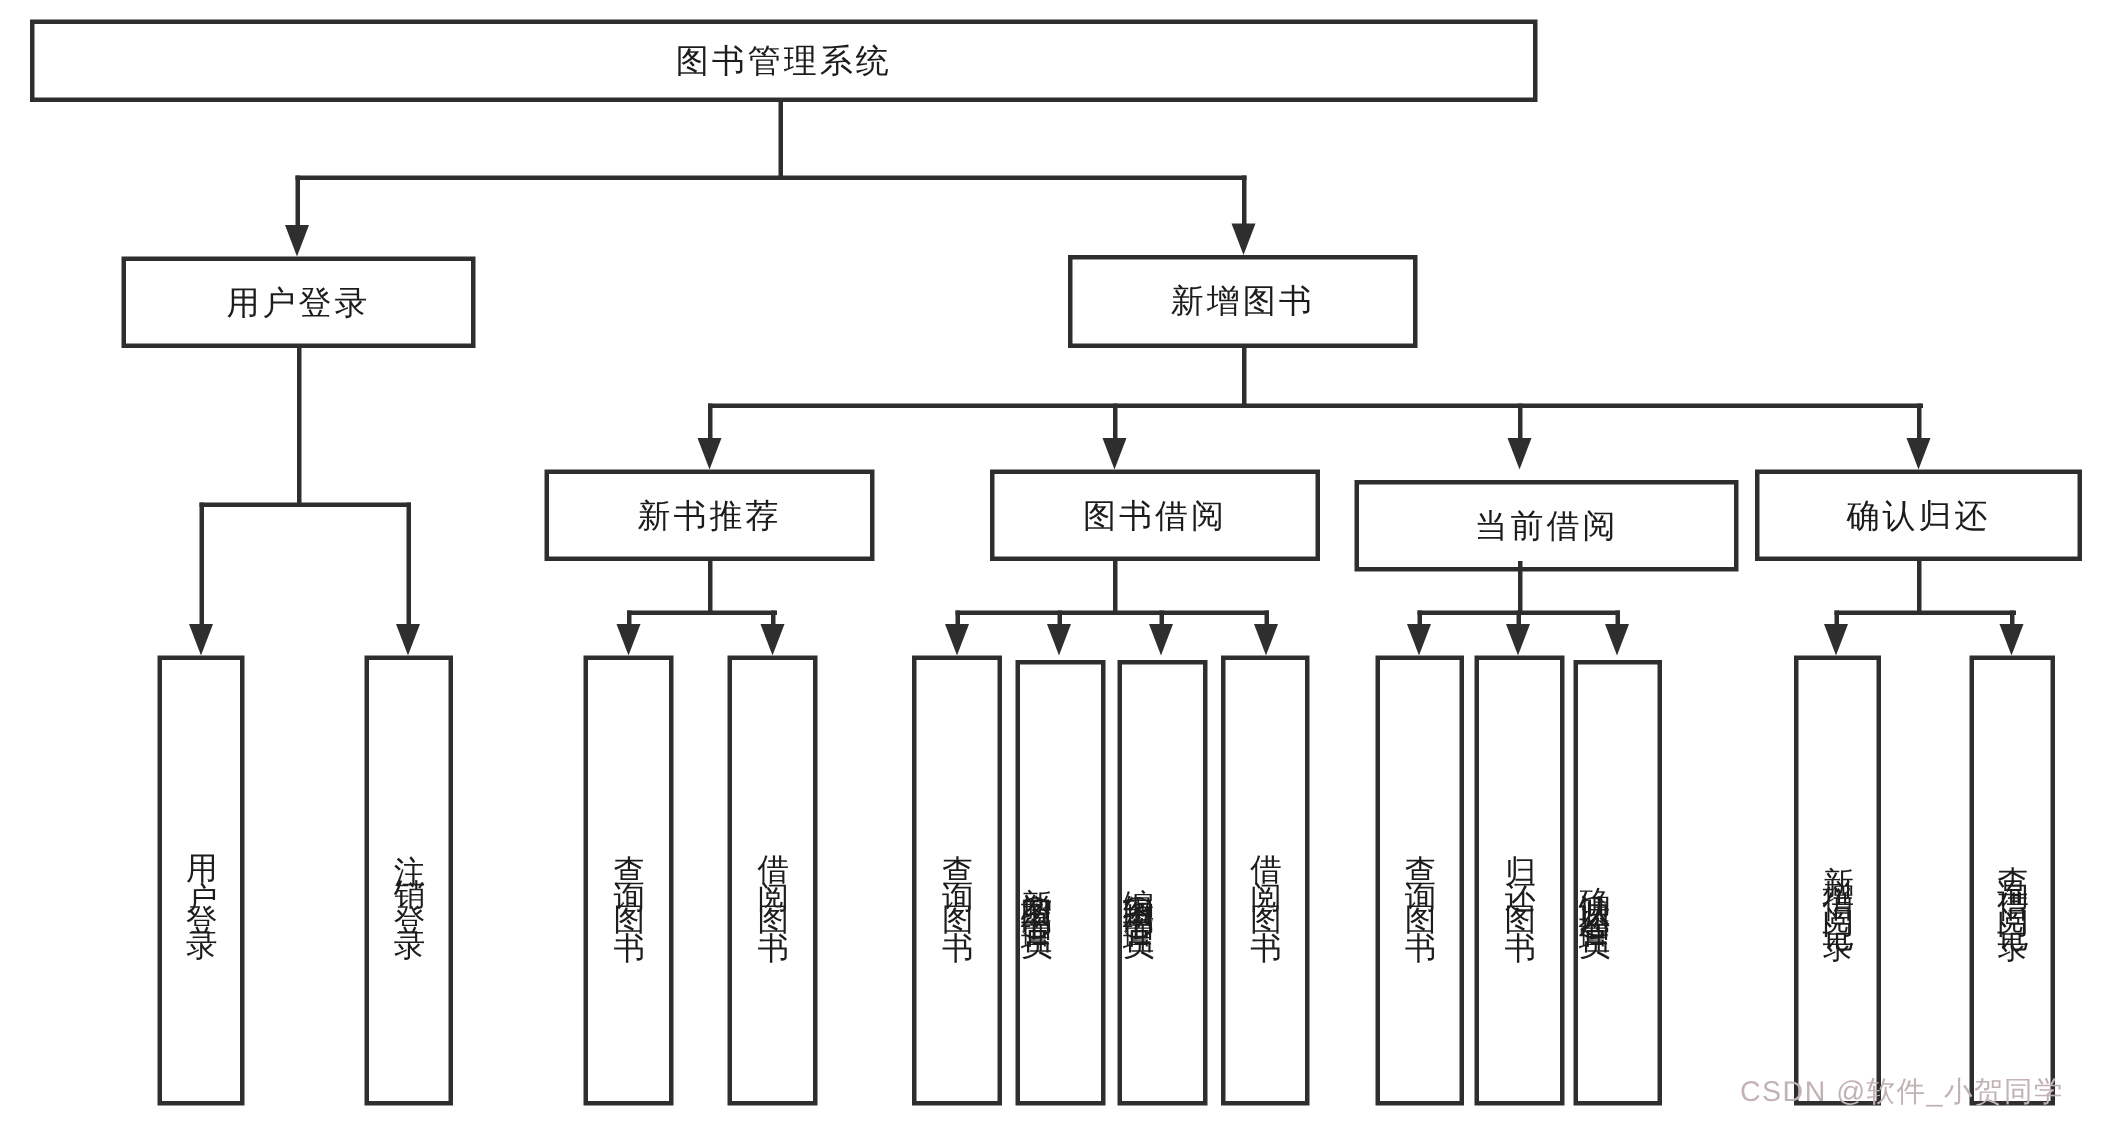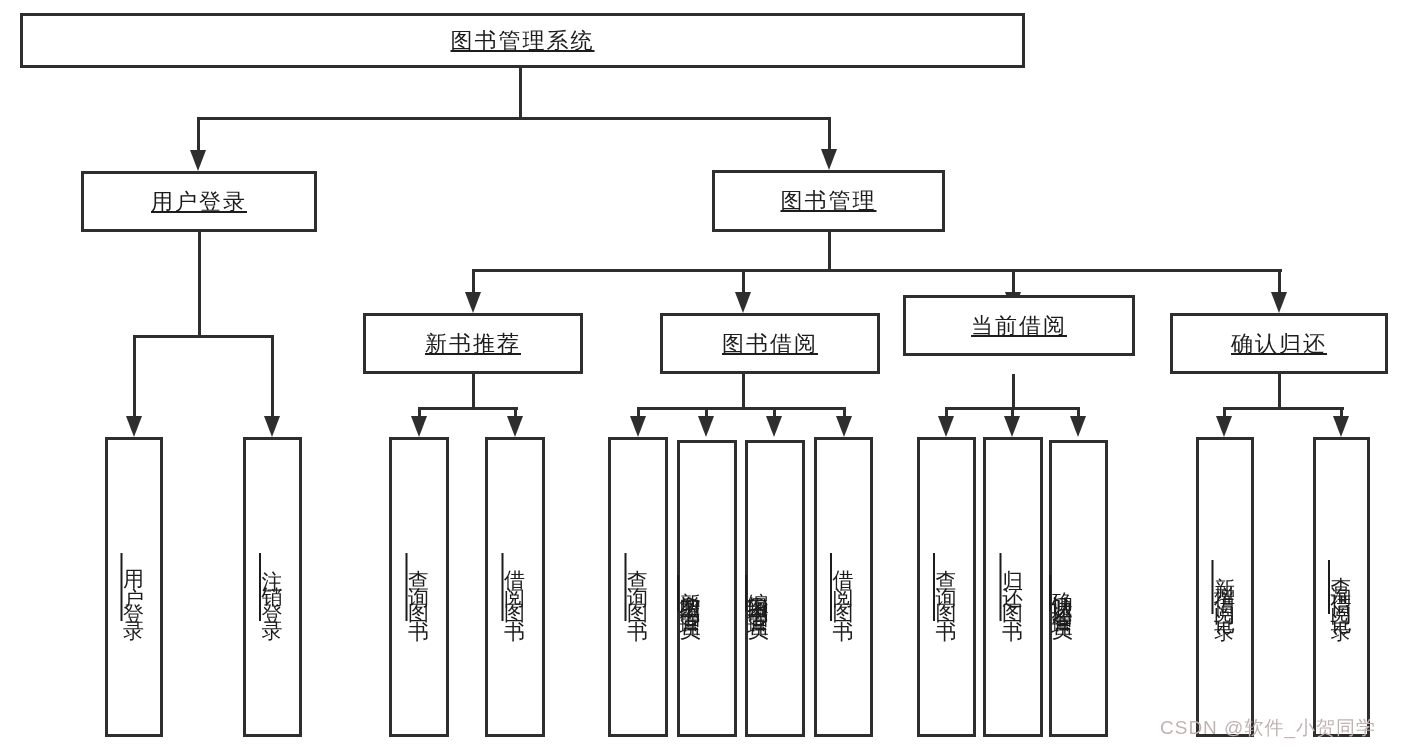--- a/index.html
+++ b/index.html
@@ -3,21 +3,21 @@
 <meta charset="utf-8">
 <style>
   html,body{margin:0;padding:0;background:#fff;}
   *{box-sizing:border-box;}
   #stage{
     position:relative;width:1405px;height:747px;background:#ffffff;overflow:hidden;
     font-family:"Liberation Sans","DejaVu Sans",sans-serif;color:#1c1c1c;
   }
   .node{
     position:absolute;border:3px solid #2e2e2e;background:#ffffff;
-    display:flex;align-items:center;justify-content:center;text-decoration:underline;
+    display:flex;align-items:center;justify-content:center;
   }
   .hnode{font-size:22px;letter-spacing:2px;}
   .vnode{top:437px;height:300px;}
   .vnode .vt{
     writing-mode:vertical-rl;text-orientation:mixed;
     font-size:21px;line-height:1;white-space:nowrap;
   }
   .ls4 .vt{letter-spacing:17px;}
   .ls6 .vt{letter-spacing:9px;}
   .ls9{justify-content:flex-start;padding-top:9px;}
@@ -47,21 +47,21 @@
   <div class="hl" style="left:197px;top:117px;width:634px"></div>
   <div class="vl" style="left:197px;top:117px;height:35px"></div>
   <div class="vl" style="left:828px;top:117px;height:35px"></div>
   <div class="ar" style="left:190px;top:150px"></div>
   <div class="ar" style="left:821px;top:149px"></div>
 
   <div class="node hnode" style="left:81px;top:171px;width:236px;height:61px">
     <span>用户登录</span>
   </div>
   <div class="node hnode" style="left:712px;top:170px;width:233px;height:62px">
-    <span>图书管理</span>
+    <span>新增图书</span>
   </div>
 
   <div class="vl" style="left:198px;top:232px;height:106px"></div>
   <div class="hl" style="left:133px;top:335px;width:141px"></div>
   <div class="vl" style="left:133px;top:335px;height:81px"></div>
   <div class="vl" style="left:271px;top:335px;height:81px"></div>
   <div class="ar" style="left:126px;top:416px"></div>
   <div class="ar" style="left:264px;top:416px"></div>
 
   <div class="vl" style="left:828px;top:232px;height:40px"></div>
@@ -74,21 +74,21 @@
   <div class="ar" style="left:735px;top:292px"></div>
   <div class="ar" style="left:1005px;top:292px"></div>
   <div class="ar" style="left:1271px;top:292px"></div>
 
   <div class="node hnode" style="left:363px;top:313px;width:220px;height:61px">
     <span>新书推荐</span>
   </div>
   <div class="node hnode" style="left:660px;top:313px;width:220px;height:61px">
     <span>图书借阅</span>
   </div>
-  <div class="node hnode" style="left:903px;top:295px;width:232px;height:61px">
+  <div class="node hnode" style="left:903px;top:320px;width:256px;height:61px">
     <span>当前借阅</span>
   </div>
   <div class="node hnode" style="left:1170px;top:313px;width:218px;height:61px">
     <span>确认归还</span>
   </div>
 
   <div class="vl" style="left:472px;top:374px;height:36px"></div>
   <div class="hl" style="left:418px;top:407px;width:100px"></div>
   <div class="vl" style="left:418px;top:407px;height:11px"></div>
   <div class="vl" style="left:514px;top:407px;height:11px"></div>

